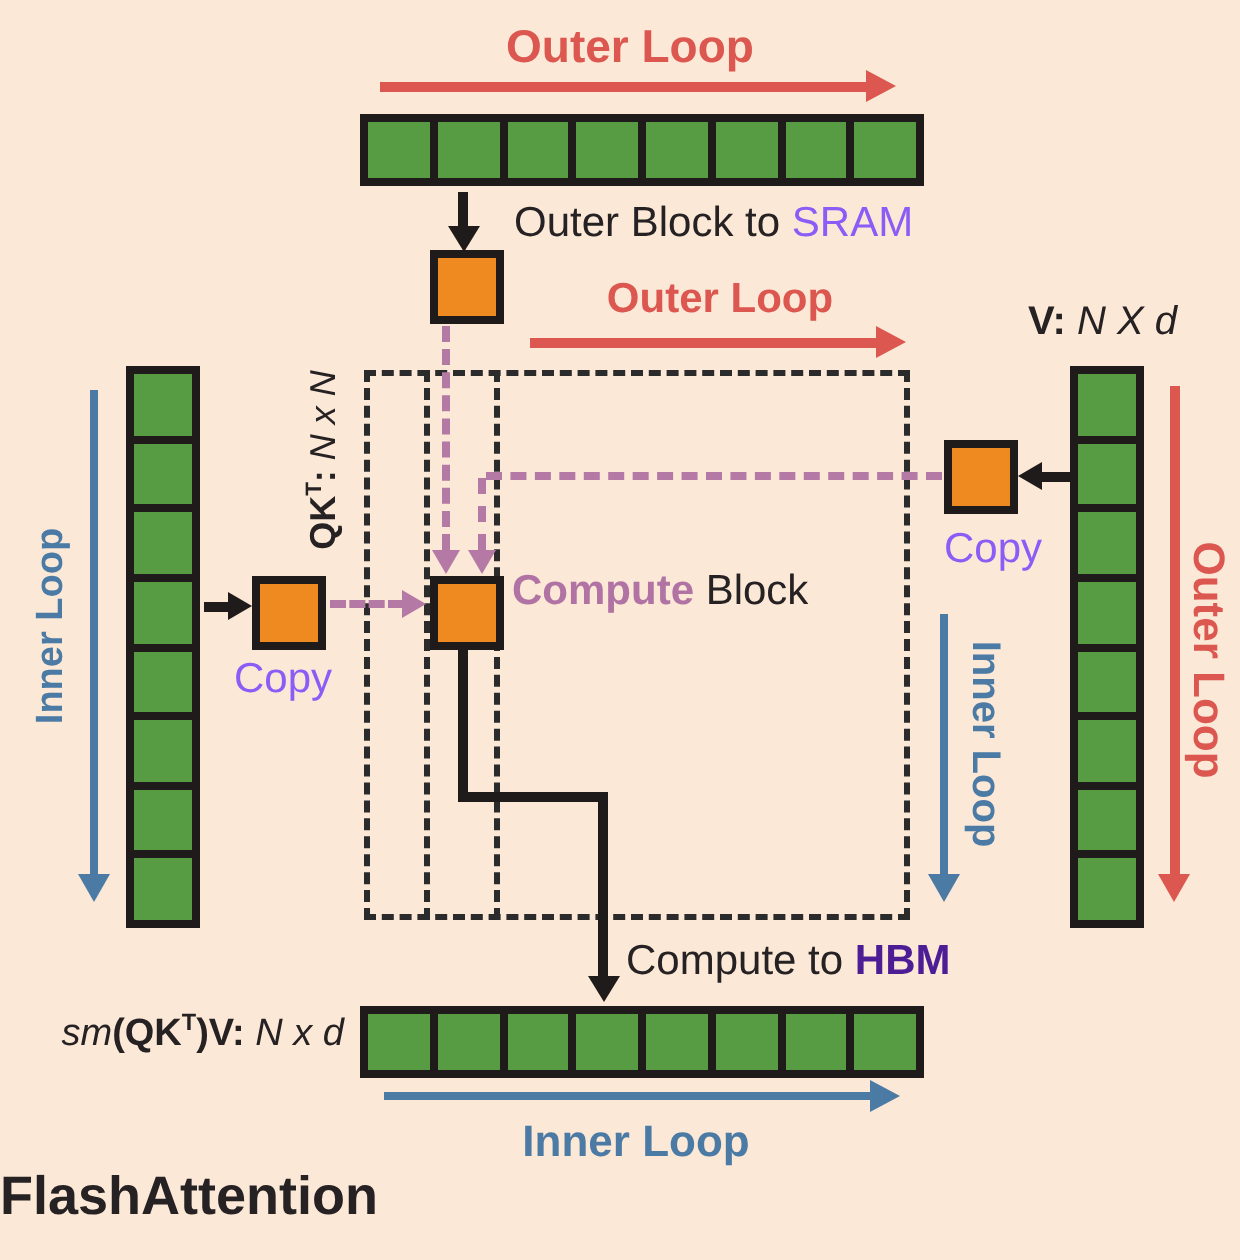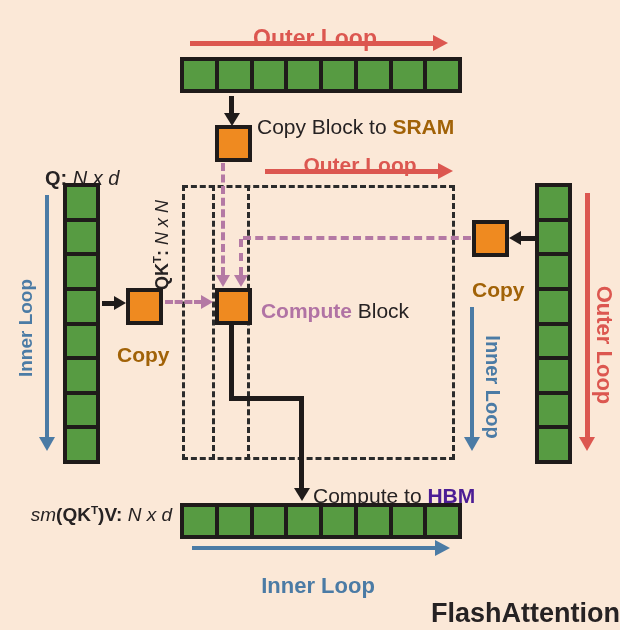--- a/index.html
+++ b/index.html
@@ -1,23 +1,23 @@
 <!DOCTYPE html>
 <html><head>
 <meta charset="utf-8">
 <style>
   html,body{margin:0;padding:0;}
   body{font-family:"Liberation Sans", sans-serif; background:#fff;}
   #stage{position:relative; width:620px; height:630px; background:#FBE8D7; overflow:hidden;}
   .abs{position:absolute;}
-  .txt{white-space:nowrap; color:#262223;margin-top:15px;}
+  .txt{white-space:nowrap; color:#262223;}
   .bold{font-weight:bold;}
   .red{color:#DC5750; font-weight:bold;}
   .blue{color:#4B7BA5; font-weight:bold;}
-  .orange-t{color:#a16207; font-weight:bold;}
+  .orange-t{color:#8b5cf6; font-weight:normal;}
   .purple-t{color:#B173A4; font-weight:bold;}
   .green-t{color:#4c1d95; font-weight:bold;}
   sup{font-size:0.62em;}
   i{font-style:italic; font-weight:normal;}
 
   
   .array{background:#1F1B1A; display:flex; padding:4px; gap:4px; box-sizing:border-box;}
   .array .cell{background:#579B42; flex:1;}
   .array.horiz{flex-direction:row;}
   .array.vert{flex-direction:column;}
@@ -74,21 +74,21 @@
       <div class="cell"></div>
       <div class="cell"></div>
       <div class="cell"></div>
       <div class="cell"></div>
       <div class="cell"></div>
     </div>
 
   <div class="abs vline black-bg" style="left:229px; top:96px; height:19px;"></div>
   <div class="abs head down blackh" style="left:224px; top:113px;"></div>
   <div class="abs txt" style="left:257px; top:100px; font-size:21px;">
-    <span>Copy Block to </span><span class="orange-t">SRAM</span>
+    <span>Outer Block to </span><span class="orange-t">SRAM</span>
   </div>
   <div class="abs oblock" style="left:215px; top:125px;"></div>
 
   <div class="abs txt red" style="left:265px; top:138px; width:190px; text-align:center; font-size:21px;">Outer Loop</div>
   <div class="abs hline red-bg" style="left:265px; top:169px; width:174px;"></div>
   <div class="abs head right red" style="left:438px; top:163px;"></div>
 
   <div class="abs dashedbox" style="left:182px; top:185px; width:273px; height:275px;"></div>
   <div class="abs dash-v" style="left:212px; top:185px; height:275px;"></div>
   <div class="abs dash-v" style="left:247px; top:185px; height:275px;"></div>
@@ -100,23 +100,20 @@
   </div>
 
   <div class="abs pink-v" style="left:221px; top:163px; height:112px;"></div>
   <div class="abs head down pinkh" style="left:216px; top:275px;"></div>
   <div class="abs pink-h" style="left:243px; top:236px; width:228px;"></div>
   <div class="abs pink-v" style="left:239px; top:239px; height:36px;"></div>
   <div class="abs head down pinkh" style="left:234px; top:275px;"></div>
   <div class="abs pink-h" style="left:165px; top:300px; width:37px;"></div>
   <div class="abs head right pinkh" style="left:201px; top:295px;"></div>
 
-  <div class="abs txt" style="left:45px; top:152px; font-size:20px;">
-    <span class="bold">Q</span><span class="bold">:</span><i> N x d</i>
-  </div>
   <div class="abs array vert" style="left:63px; top:183px; width:37px; height:281px;">
       <div class="cell"></div>
       <div class="cell"></div>
       <div class="cell"></div>
       <div class="cell"></div>
       <div class="cell"></div>
       <div class="cell"></div>
       <div class="cell"></div>
       <div class="cell"></div>
     </div>
@@ -126,29 +123,32 @@
   </div>
   <div class="abs vline thin blue-bg" style="left:45px; top:195px; height:243px;"></div>
   <div class="abs head down blueh" style="left:39px; top:437px;"></div>
 
   <div class="abs hline black-bg" style="left:102px; top:301px; width:14px;"></div>
   <div class="abs head right blackh" style="left:114px; top:296px;"></div>
   <div class="abs oblock" style="left:126px; top:288px;"></div>
   <div class="abs txt orange-t" style="left:117px; top:328px; font-size:21px;">Copy</div>
 
   <div class="abs oblock" style="left:215px; top:288px;"></div>
-  <div class="abs txt" style="left:256px; top:284px; width:158px; text-align:center; font-size:21px; line-height:23px;">
+  <div class="abs txt" style="left:256px; top:284px; width:158px; text-align:left; font-size:21px; line-height:23px;">
     <div><span class="purple-t">Compute</span><span> Block</span></div>
   </div>
 
   <div class="abs vline black-bg" style="left:229px; top:325px; height:76px;"></div>
   <div class="abs hline black-bg" style="left:229px; top:396px; width:75px;"></div>
   <div class="abs vline black-bg" style="left:299px; top:396px; height:93px;"></div>
   <div class="abs head down blackh" style="left:294px; top:488px;"></div>
 
+  <div class="abs txt" style="left:514px; top:150px; font-size:20px;">
+    <span class="bold">V</span><span class="bold">:</span><i> N X d</i>
+  </div>
   <div class="abs array vert" style="left:535px; top:183px; width:37px; height:281px;">
       <div class="cell"></div>
       <div class="cell"></div>
       <div class="cell"></div>
       <div class="cell"></div>
       <div class="cell"></div>
       <div class="cell"></div>
       <div class="cell"></div>
       <div class="cell"></div>
     </div>
@@ -167,33 +167,33 @@
   <div class="abs vline red-bg" style="left:585px; top:193px; height:245px;"></div>
   <div class="abs head down redh" style="left:579px; top:437px;"></div>
   <div class="abs txt red" style="left:604px; top:330px; font-size:22px;">
     <span class="rot-cw center-origin" style="display:inline-block;">Outer Loop</span>
   </div>
 
   <div class="abs txt" style="left:313px; top:469px; font-size:21px;">
     <span>Compute to </span><span class="green-t">HBM</span>
   </div>
 
-  <div class="abs txt" style="right:448px; top:488px; font-size:19px;">
+  <div class="abs txt" style="right:448px; top:505px; font-size:19px;">
     <span class="bold"><i>sm</i></span><span class="bold">(QK</span><sup class="bold">T</sup><span class="bold">)V:</span><i> N x d</i>
   </div>
   <div class="abs array horiz" style="left:180px; top:503px; width:282px; height:36px;">
       <div class="cell"></div>
       <div class="cell"></div>
       <div class="cell"></div>
       <div class="cell"></div>
       <div class="cell"></div>
       <div class="cell"></div>
       <div class="cell"></div>
       <div class="cell"></div>
     </div>
 
   <div class="abs hline thin blue-bg" style="left:192px; top:546px; width:244px;"></div>
   <div class="abs head right blueh" style="left:435px; top:540px;"></div>
   <div class="abs txt blue" style="left:190px; top:558px; width:256px; text-align:center; font-size:22px;">Inner Loop</div>
 
-  <div class="abs txt bold" style="left:0px; top:583px; width:620px; text-align:right; font-size:27px;">FlashAttention</div>
+  <div class="abs txt bold" style="left:0px; top:583px; width:620px; text-align:left; font-size:27px;">FlashAttention</div>
 
 </div>
 
 </body></html>

